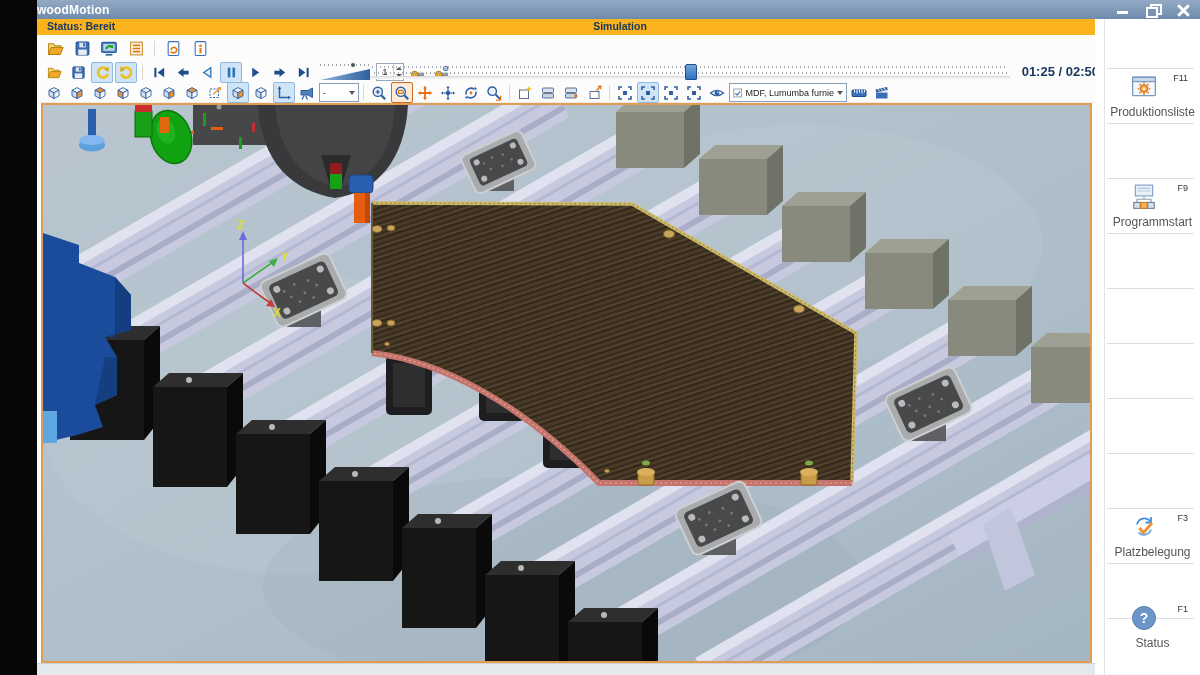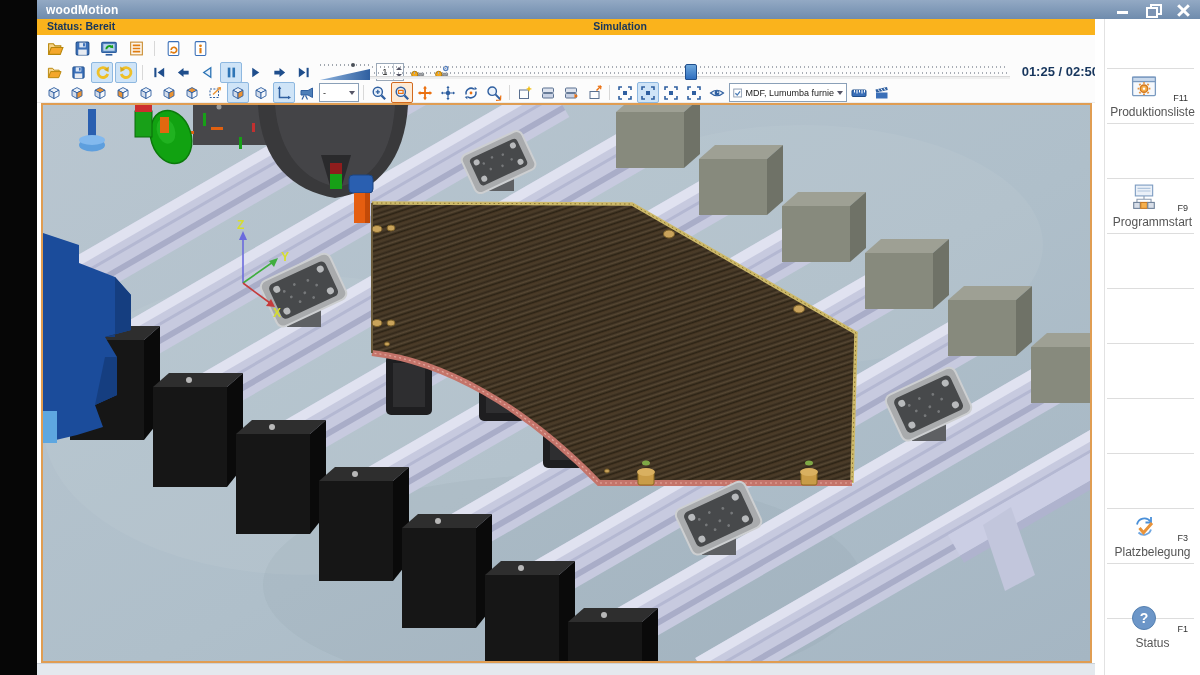--- a/index.html
+++ b/index.html
@@ -4,21 +4,21 @@
 <style>
   html,body{margin:0;padding:0;background:#050505;width:1200px;height:675px;overflow:hidden;
     font-family:"Liberation Sans",sans-serif;-webkit-font-smoothing:antialiased;}
   .screen{position:relative;width:1200px;height:675px;}
   .desktop-strip{position:absolute;left:0;top:0;width:37px;height:675px;background:#060606;}
   .app{position:absolute;left:37px;top:0;width:1163px;height:675px;background:#FFFFFF;}
 
   
   .titlebar{position:absolute;left:0;top:0;width:1163px;height:19px;
     background:linear-gradient(#93a9c4,#6f8cad);display:flex;align-items:center;}
-  .titlebar .title{color:#fff;font-size:12px;font-weight:bold;padding-left:9px;letter-spacing:.2px;}
+  .titlebar .title{color:#fff;font-size:12px;font-weight:bold;letter-spacing:.2px;}
   .wctrls{position:absolute;right:10px;top:0;height:19px;display:flex;align-items:center;gap:16px;}
   .wbtn{width:14px;height:12px;position:relative;cursor:pointer;}
   .wbtn.min::after{content:"";position:absolute;left:1px;bottom:2px;width:11px;height:3px;background:#fff;}
   .wbtn.rst::before{content:"";position:absolute;left:4px;top:0;width:8px;height:7px;border:2px solid #fff;}
   .wbtn.rst::after{content:"";position:absolute;left:0;top:3px;width:8px;height:7px;border:2px solid #fff;background:#7b93b3;}
   .wbtn.cls::before,.wbtn.cls::after{content:"";position:absolute;left:6px;top:-1px;width:3px;height:15px;background:#fff;}
   .wbtn.cls::before{transform:rotate(45deg);} .wbtn.cls::after{transform:rotate(-45deg);}
 
   
   .statusbar{position:absolute;left:0;top:19px;width:1166px;height:16px;background:#FAB31C;}
@@ -73,21 +73,21 @@
   .viewport{position:absolute;left:4px;top:103px;width:1051px;height:560px;box-sizing:border-box;
     border:2px solid #E09D52;background:#B2C0CB;}
   .viewport svg{display:block;width:100%;height:100%;}
   .bottomstrip{position:absolute;left:0;top:663px;width:1058px;height:12px;background:#E4E9EE;border-top:1px solid #CDD3D8;}
 
   
   .sidebar{position:absolute;left:1058px;top:19px;width:105px;height:656px;background:#FFFFFF;}
   .sidebar .vline{position:absolute;left:9px;top:0;width:1px;height:100%;background:#E2E2E2;}
   .sb-sep{position:absolute;left:12px;right:6px;height:1px;background:#DDDDDD;}
   .sb-cell{position:absolute;left:10px;right:0;height:55px;cursor:pointer;}
-  .sb-cell .fkey{position:absolute;right:12px;top:5px;font-size:9px;color:#333;margin-top:20px;}
+  .sb-cell .fkey{position:absolute;right:12px;top:5px;font-size:9px;color:#333;}
   .sb-cell .sb-icon{position:absolute;left:26px;top:6px;width:26px;height:26px;display:flex;align-items:center;justify-content:center;}
   .sb-cell .sb-label{position:absolute;left:0;right:0;bottom:4px;text-align:center;font-size:12px;color:#555;}
   .help-circle{width:22px;height:22px;border-radius:50%;background:#6C96C8;border:1px solid #5580B0;
     color:#fff;font-weight:bold;font-size:14px;display:flex;align-items:center;justify-content:center;}
 </style>
 </head>
 <body>
 
 <svg width="0" height="0" style="position:absolute">
 <defs>

